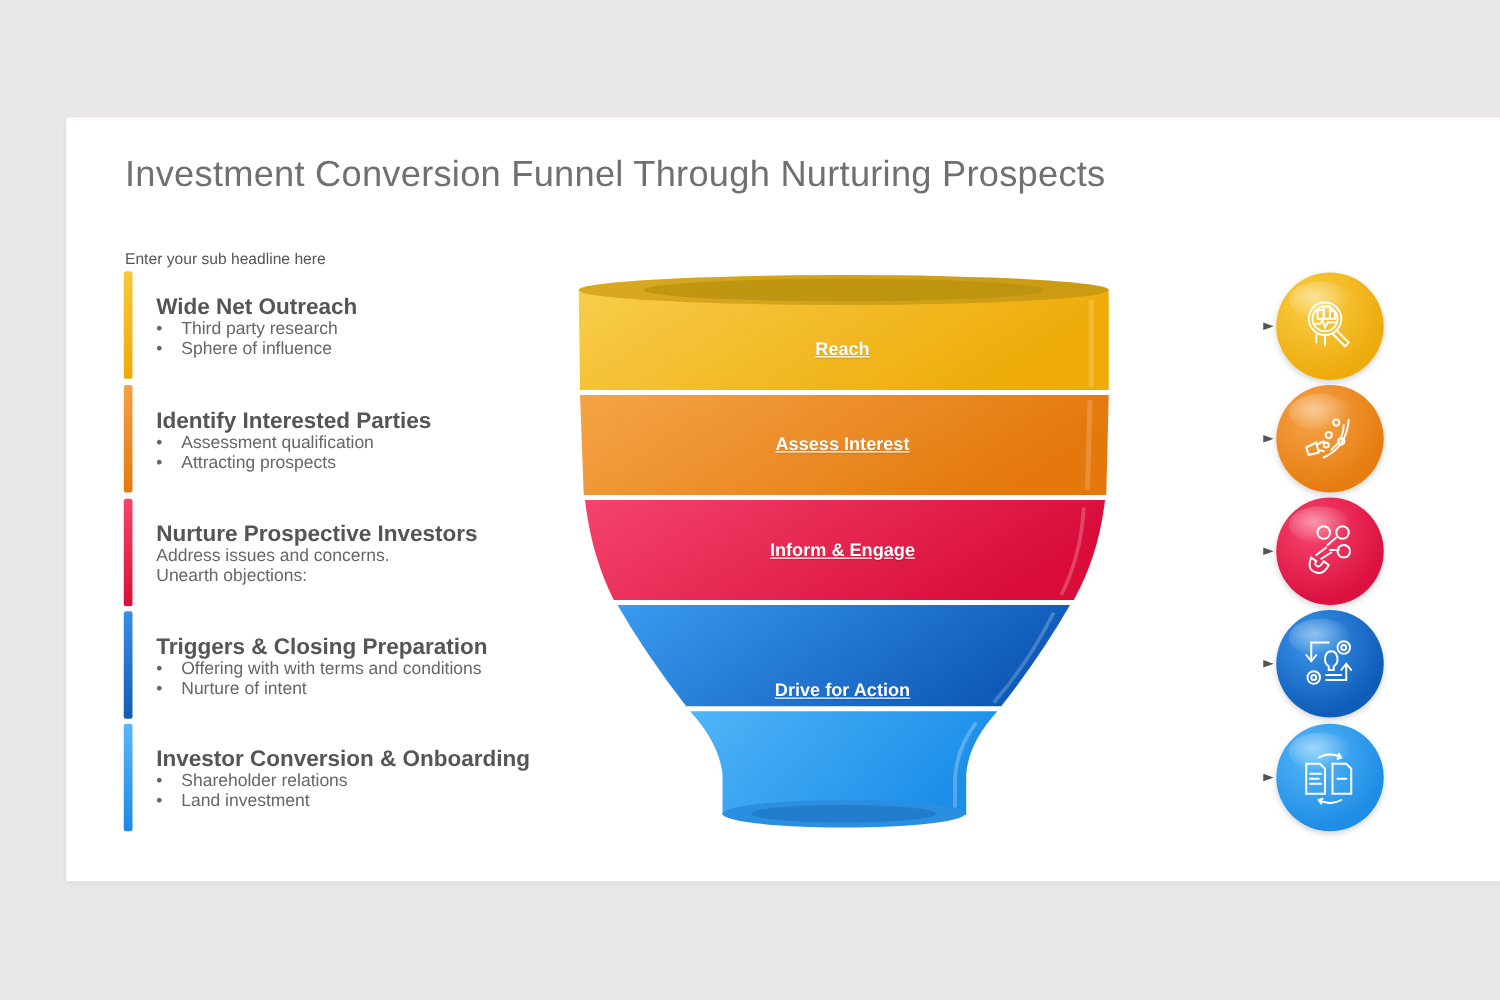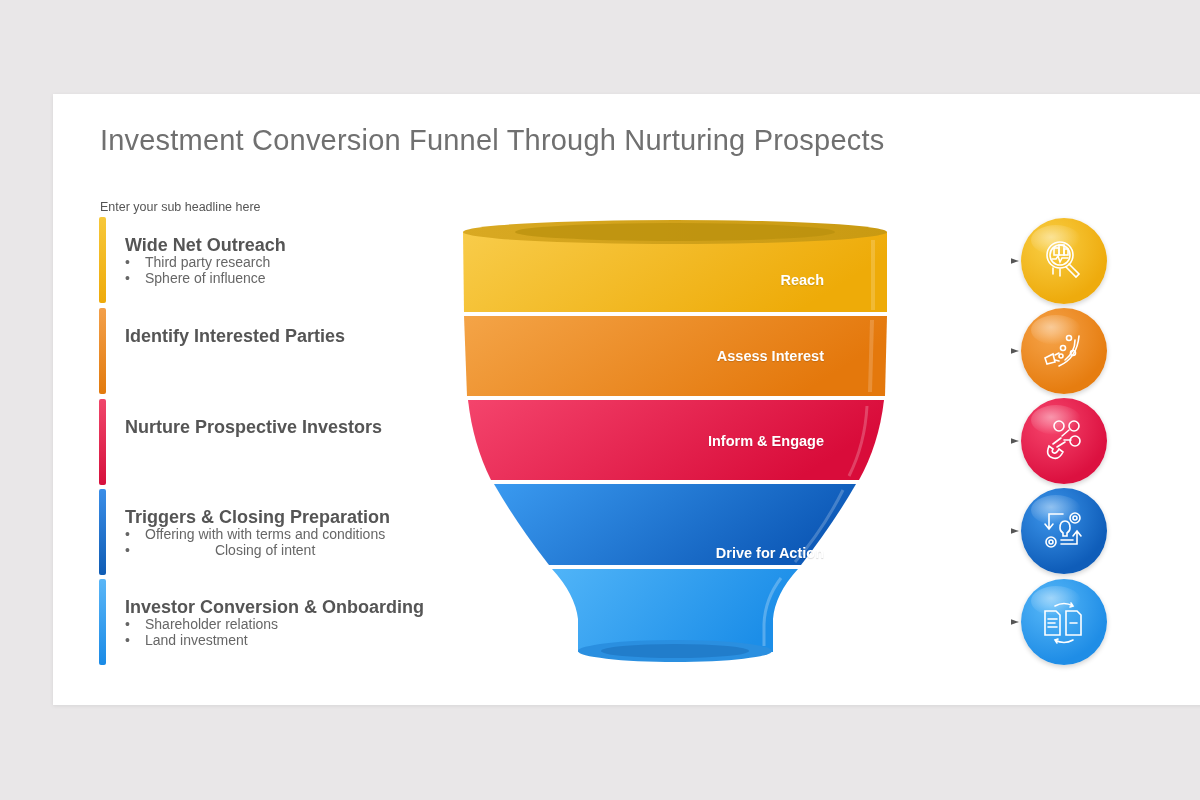--- a/index.html
+++ b/index.html
@@ -33,22 +33,22 @@
   .stage li {
     font-size:14px; color:#666; line-height:16px; white-space:nowrap; position:relative; padding-left:20px;
   }
   .stage li::before { content:"•"; position:absolute; left:0; top:0; color:#666; }
   .stage .plain { padding-left:0; }
   .stage .plain::before { content:""; }
 
   .funnel { position:absolute; left:0; top:0; width:1094px; height:611px; pointer-events:none; }
   .funnel svg { position:absolute; left:0; top:0; }
   .seg-label {
-    position:absolute; color:#fff; font-weight:bold; font-size:14.5px; text-align:right;
-    width:300px; white-space:nowrap; text-shadow:0 1px 1px rgba(0,0,0,0.15);
+    position:absolute; color:#fff; font-weight:bold; font-size:14.5px; text-align:center;
+    width:300px; white-space:nowrap; text-shadow:0 1px 1px rgba(0,0,0,0.15);text-decoration:underline;
   }
   .icon-circle {
     position:absolute; width:86px; height:86px; border-radius:50%;
     box-shadow: 0 2px 5px rgba(0,0,0,0.18);
   }
   .icon-circle .gloss {
     position:absolute; left:10px; top:7px; width:50px; height:30px; border-radius:50%;
     background: radial-gradient(ellipse at 40% 40%, rgba(255,255,255,0.45), rgba(255,255,255,0) 70%);
   }
   .icon-circle svg { position:absolute; left:18px; top:18px; }
@@ -65,31 +65,39 @@
       <div class="bar" style="background:linear-gradient(#f7c83a,#eeaa0a);"></div>
       <div class="heading">Wide Net Outreach</div>
       <ul>
         <li>Third party research</li>
         <li>Sphere of influence</li>
       </ul>
     </div>
     <div class="stage" style="top:91px;">
       <div class="bar" style="background:linear-gradient(#f3a04a,#e27a0d);"></div>
       <div class="heading">Identify Interested Parties</div>
+      <ul>
+        <li>Assessment qualification</li>
+        <li>Attracting prospects</li>
+      </ul>
     </div>
     <div class="stage" style="top:182px;">
       <div class="bar" style="background:linear-gradient(#f0476b,#d6103c);"></div>
       <div class="heading">Nurture Prospective Investors</div>
-    </div>
-    <div class="stage" style="top:272px;text-align:center;">
+      <ul>
+        <li class="plain">Address issues and concerns.</li>
+        <li class="plain">Unearth objections:</li>
+      </ul>
+    </div>
+    <div class="stage" style="top:272px;">
       <div class="bar" style="background:linear-gradient(#3a8ee8,#0f5cb4);"></div>
       <div class="heading">Triggers &amp; Closing Preparation</div>
       <ul>
         <li>Offering with with terms and conditions</li>
-        <li>Closing of intent</li>
+        <li>Nurture of intent</li>
       </ul>
     </div>
     <div class="stage" style="top:362px;">
       <div class="bar" style="background:linear-gradient(#5ab6f7,#1a8ae6);"></div>
       <div class="heading">Investor Conversion &amp; Onboarding</div>
       <ul>
         <li>Shareholder relations</li>
         <li>Land investment</li>
       </ul>
     </div>

